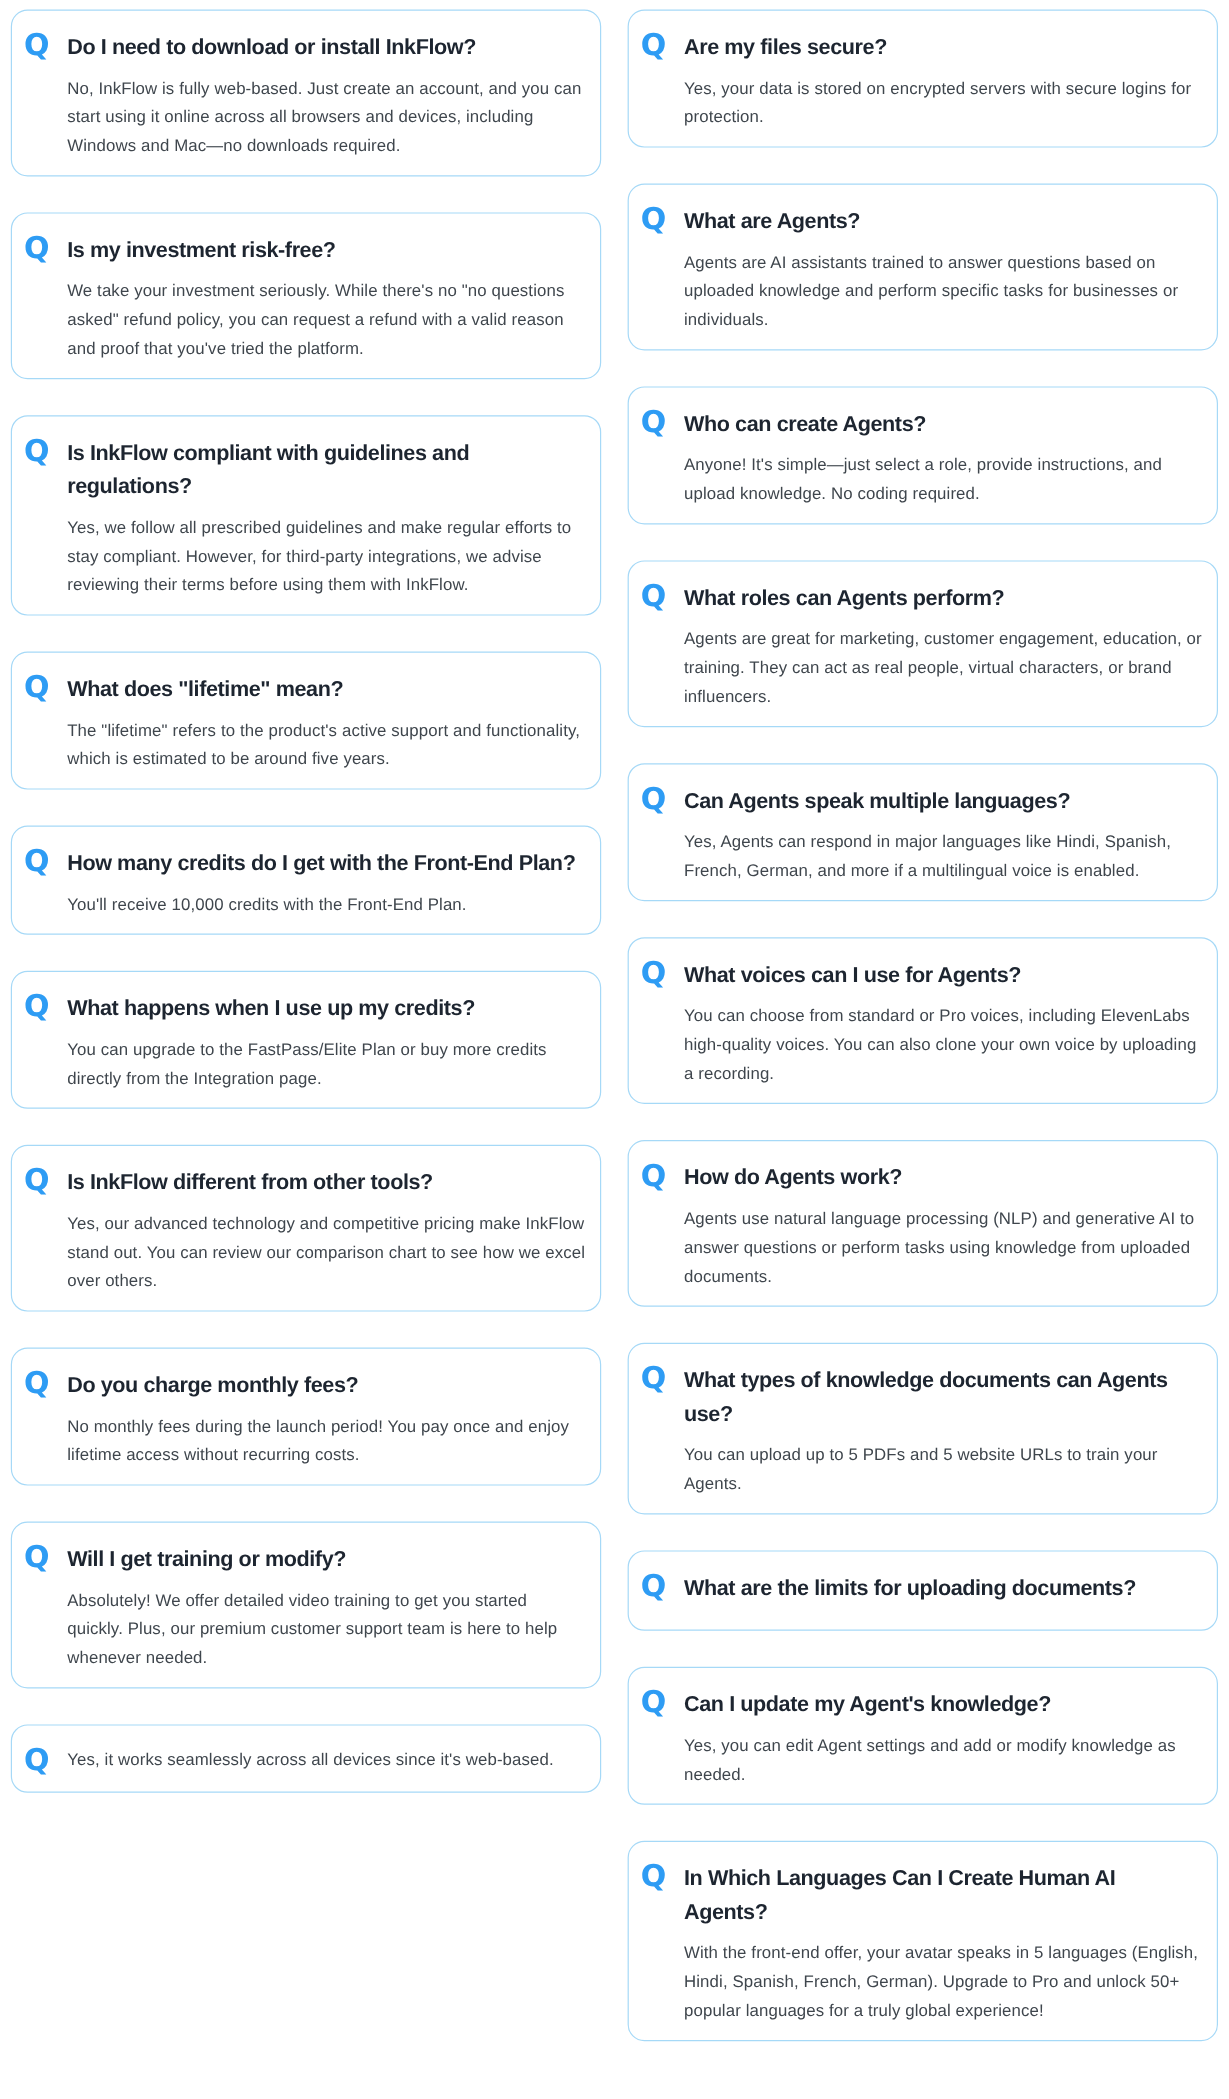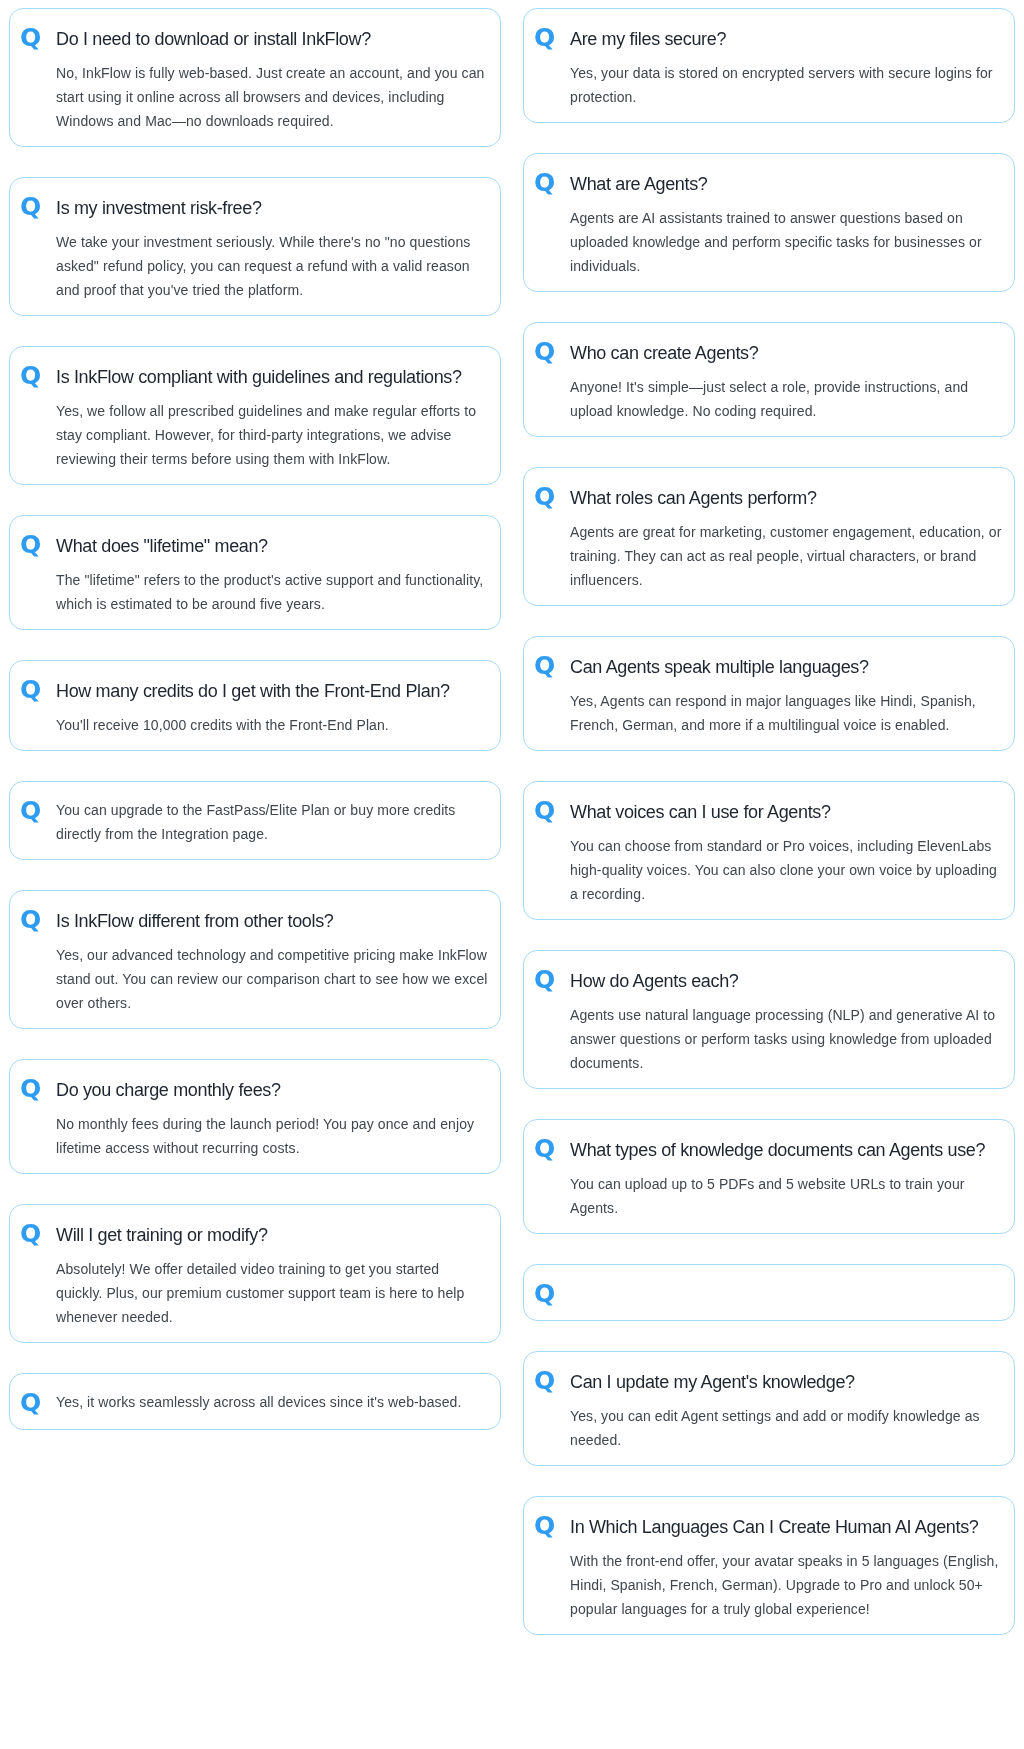--- a/index.html
+++ b/index.html
@@ -45,21 +45,21 @@
     font-family:"DejaVu Sans","Liberation Sans",sans-serif;
     font-weight:700;
     font-size:25px;
     line-height:27px;
     margin-top:-1px;
     display:block;
     text-align:left;
   }
   .question{
     font-size:18px;
-    font-weight:400;
+    font-weight:700;
     letter-spacing:-0.35px;
     line-height:28px;
     color:var(--question-color);
     margin:0 0 8px 0;
   }
   .answer{
     font-size:14px;
     line-height:24px;
     letter-spacing:0.1px;
     color:var(--answer-color);
@@ -118,20 +118,21 @@
         <h3 class="question">How many credits do I get with the Front-End Plan?</h3>
         <p class="answer">You'll receive 10,000 credits with the Front-End Plan.</p>
       </div>
     </div>
   </section>
 
   <section class="card">
     <div class="qrow">
       <span class="qicon">Q</span>
       <div class="content">
+        <h3 class="question">What happens when I use up my credits?</h3>
         <p class="answer">You can upgrade to the FastPass/Elite Plan or buy more credits directly from the Integration page.</p>
       </div>
     </div>
   </section>
 
   <section class="card">
     <div class="qrow">
       <span class="qicon">Q</span>
       <div class="content">
         <h3 class="question">Is InkFlow different from other tools?</h3>
@@ -227,40 +228,41 @@
         <h3 class="question">What voices can I use for Agents?</h3>
         <p class="answer">You can choose from standard or Pro voices, including ElevenLabs high-quality voices. You can also clone your own voice by uploading a recording.</p>
       </div>
     </div>
   </section>
 
   <section class="card">
     <div class="qrow">
       <span class="qicon">Q</span>
       <div class="content">
-        <h3 class="question">How do Agents each?</h3>
+        <h3 class="question">How do Agents work?</h3>
         <p class="answer">Agents use natural language processing (NLP) and generative AI to answer questions or perform tasks using knowledge from uploaded documents.</p>
       </div>
     </div>
   </section>
 
   <section class="card">
     <div class="qrow">
       <span class="qicon">Q</span>
       <div class="content">
         <h3 class="question">What types of knowledge documents can Agents use?</h3>
         <p class="answer">You can upload up to 5 PDFs and 5 website URLs to train your Agents.</p>
       </div>
     </div>
   </section>
 
   <section class="card">
     <div class="qrow">
       <span class="qicon">Q</span>
       <div class="content">
+        <h3 class="question">What are the limits for uploading documents?</h3>
       </div>
     </div>
   </section>
 
   <section class="card">
     <div class="qrow">
       <span class="qicon">Q</span>
       <div class="content">
         <h3 class="question">Can I update my Agent's knowledge?</h3>
         <p class="answer">Yes, you can edit Agent settings and add or modify knowledge as needed.</p>

